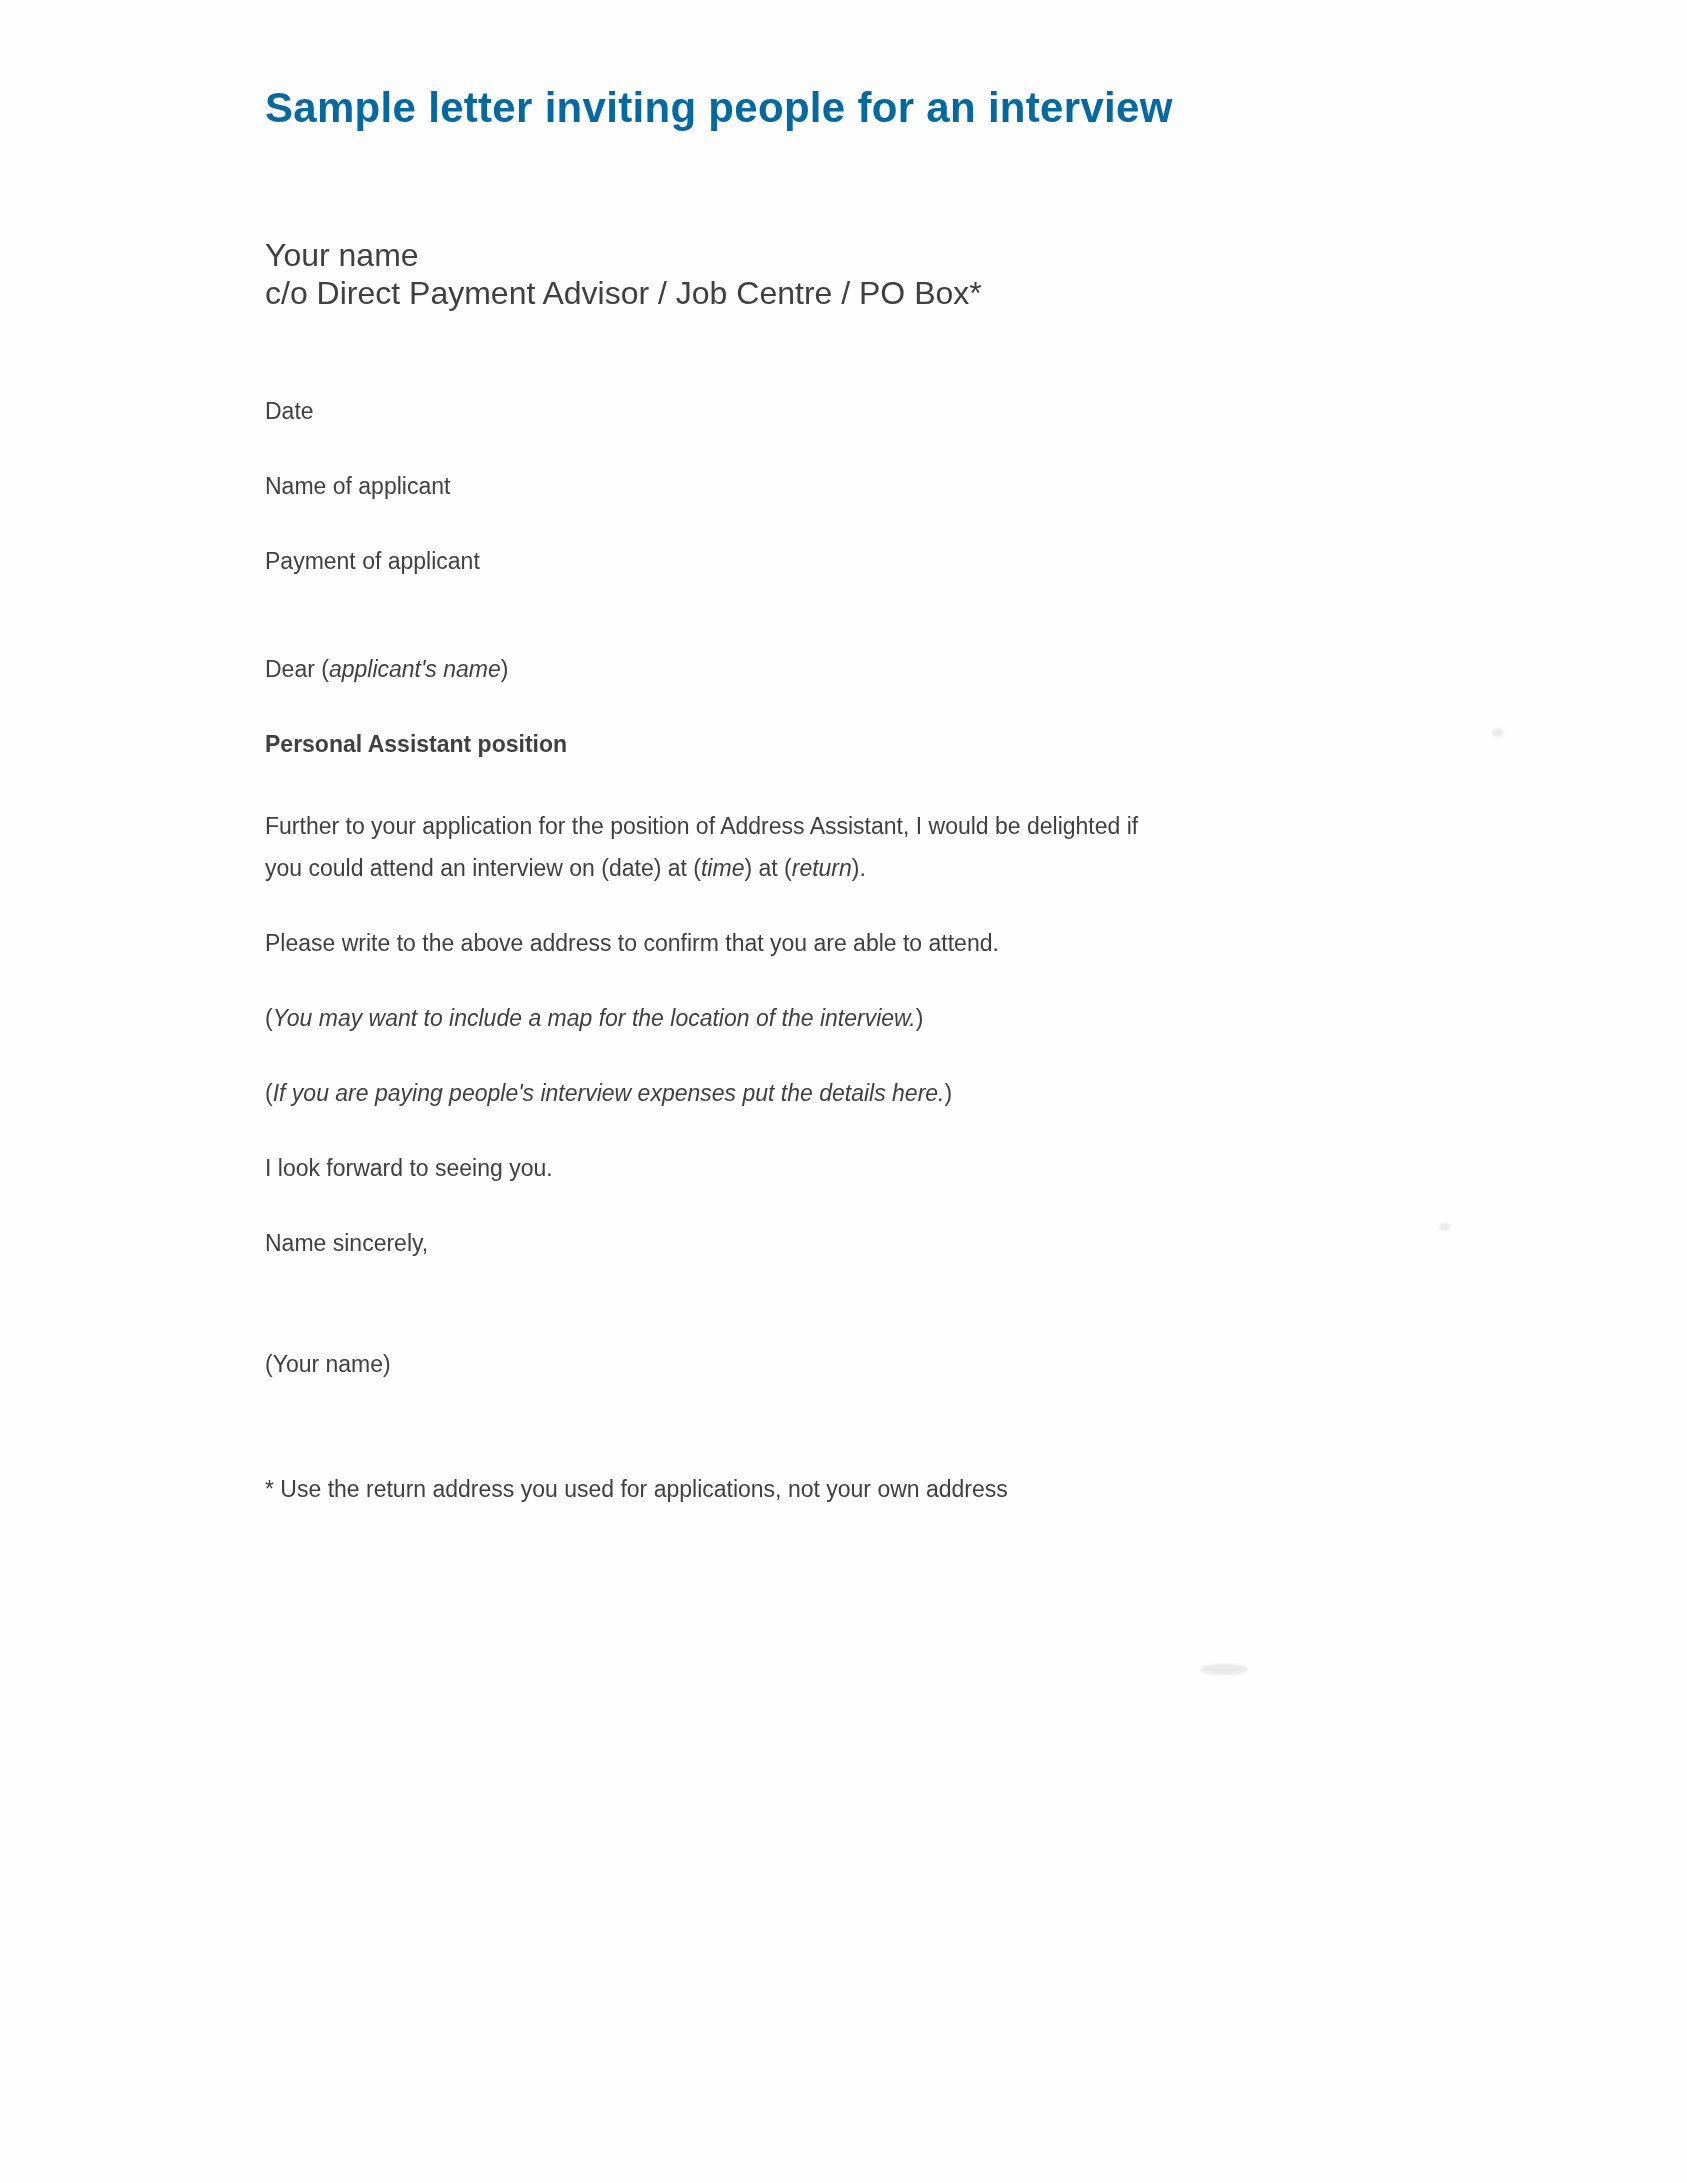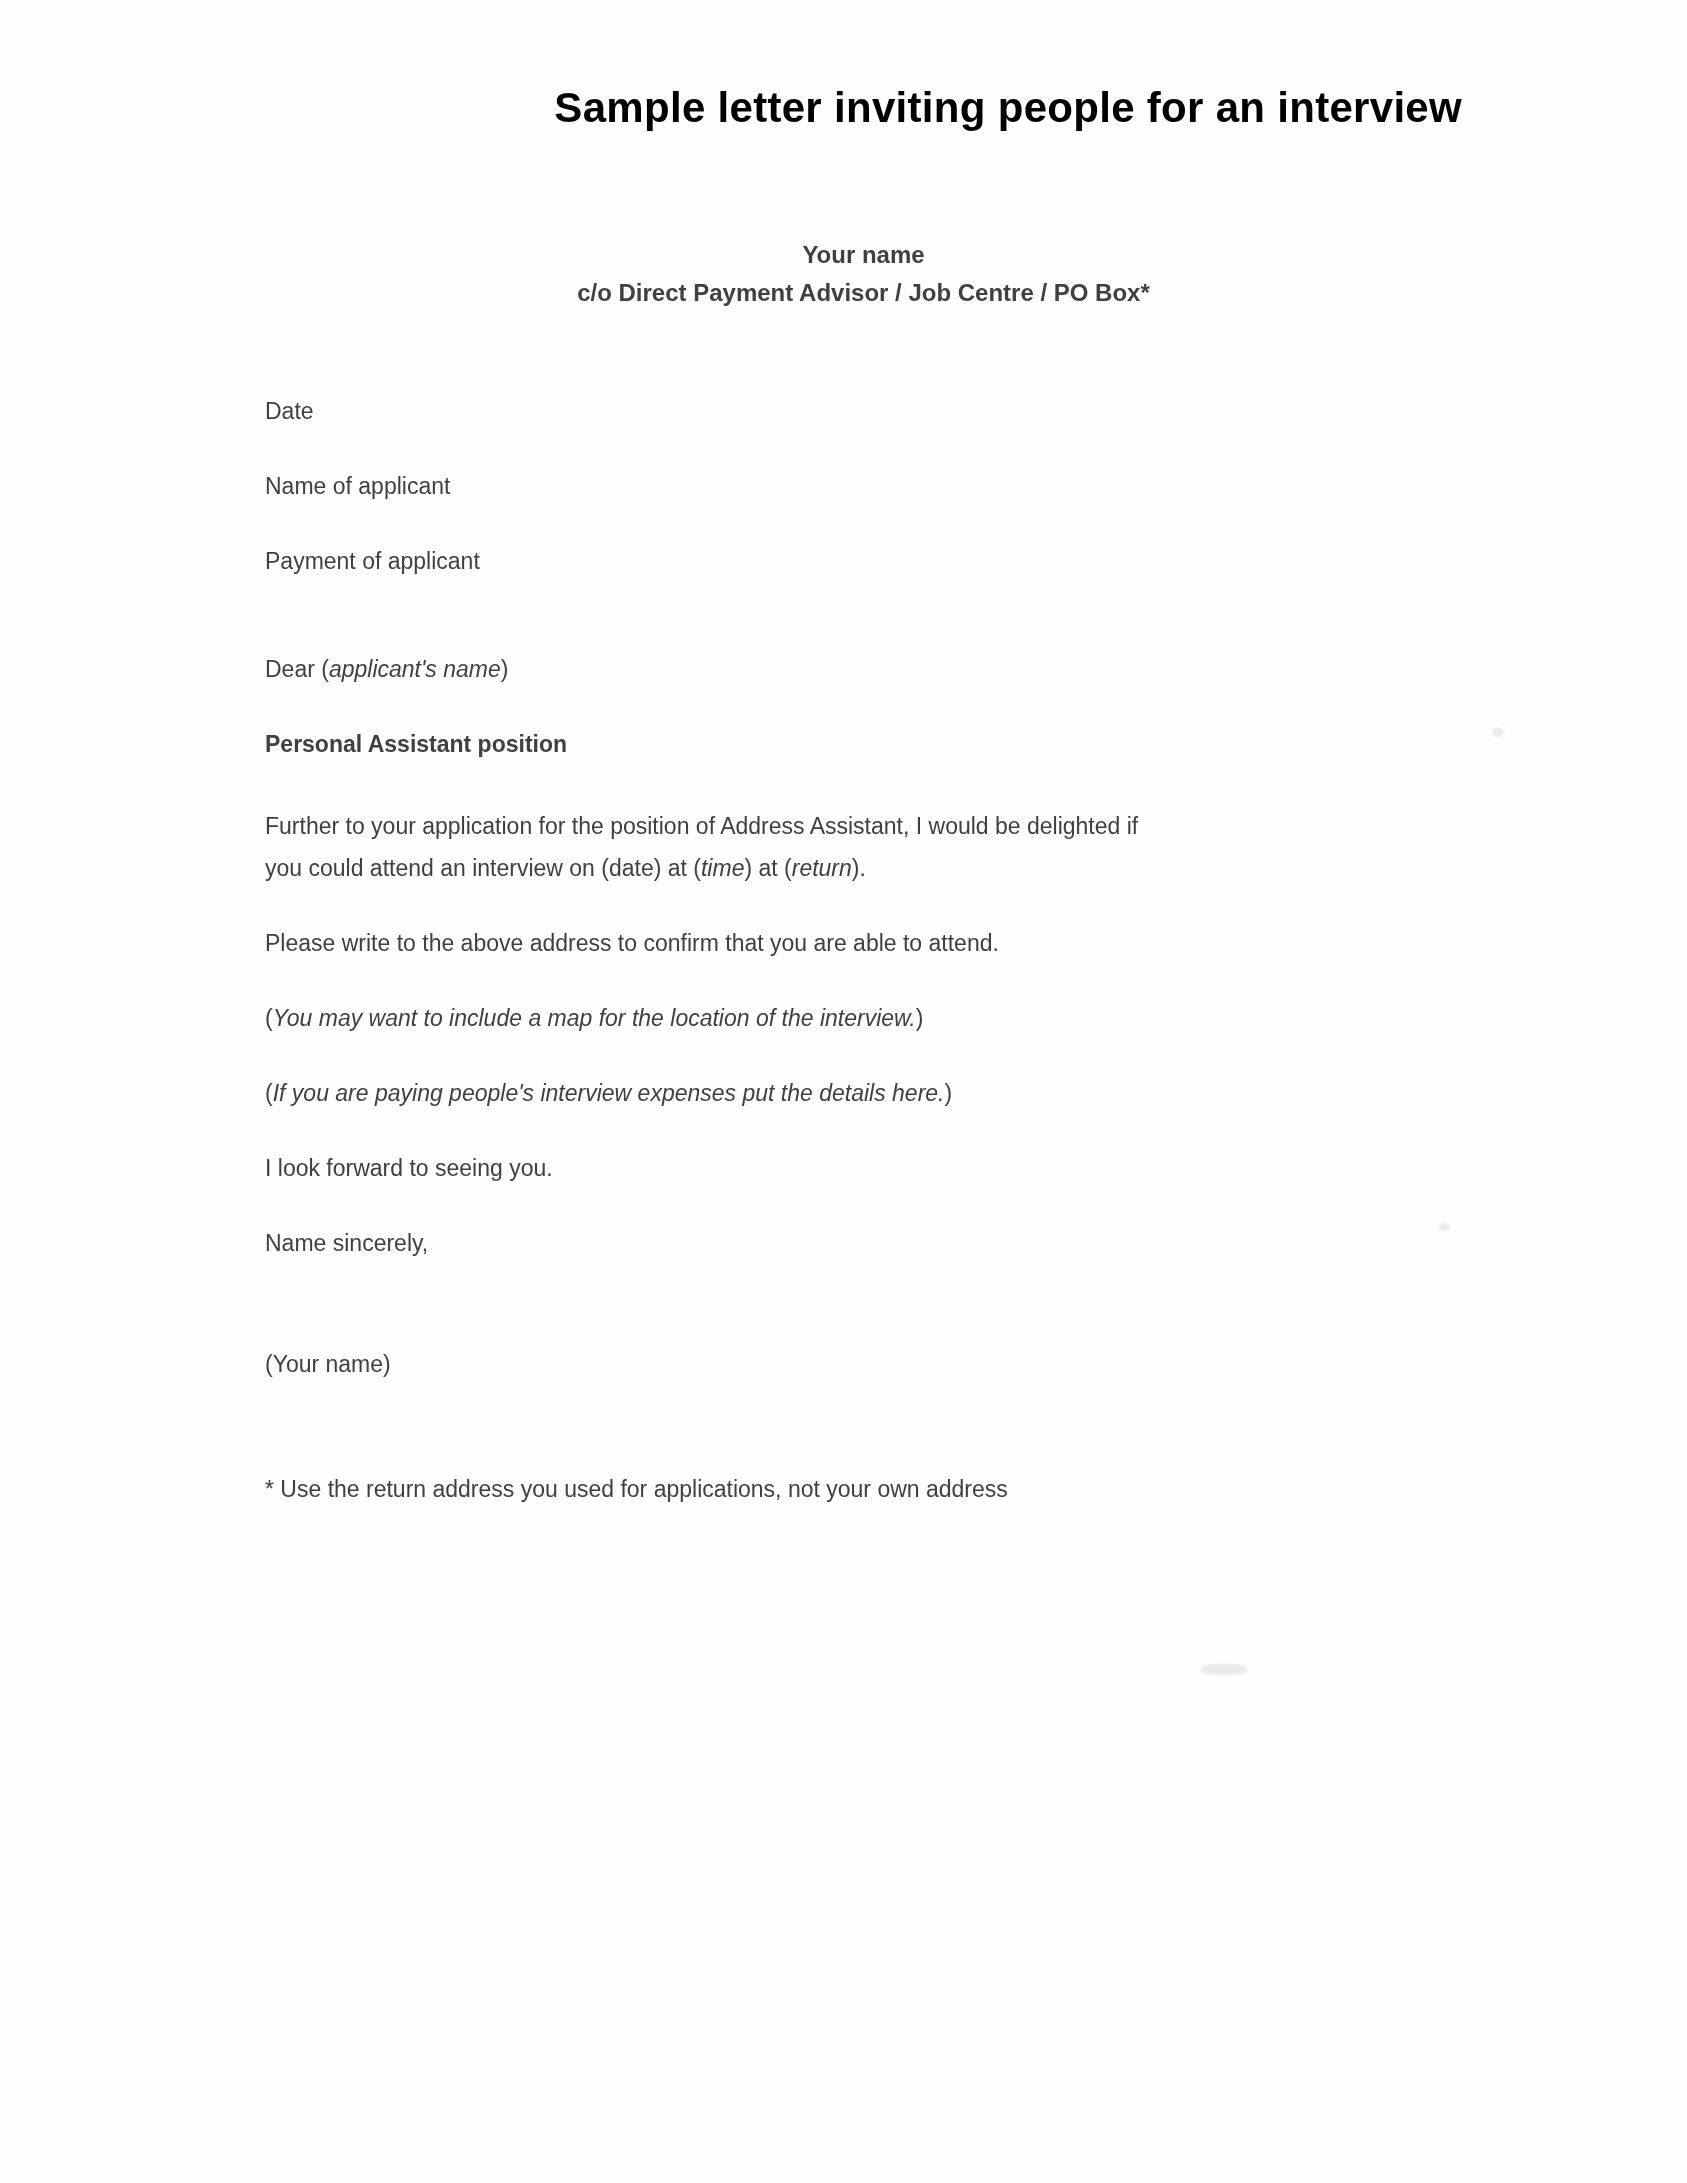--- a/index.html
+++ b/index.html
@@ -18,29 +18,27 @@
     box-sizing: border-box;
     padding: 85px 225px 0 265px;
     overflow: hidden;
   }
   .title {
     font-size: 42px;
     line-height: 46px;
     font-weight: bold;
     margin: 0 0 105px 0;
     letter-spacing: 0.3px;
-    color: #000000;
-    text-align: right;
+    color: #0369a1;
   }
   .sender {
-    text-align: center;
-    font-size: 24px;
+    text-align: left;
+    font-size: 32px;
     line-height: 38px;
     margin: 0 0 78px 0;
-    font-weight: bold;
   }
   .block {
     font-size: 23px;
     line-height: 42px;
     margin: 0 0 33px 0;
     white-space: nowrap;
   }
   .gap-after {
     margin-bottom: 66px;
   }

